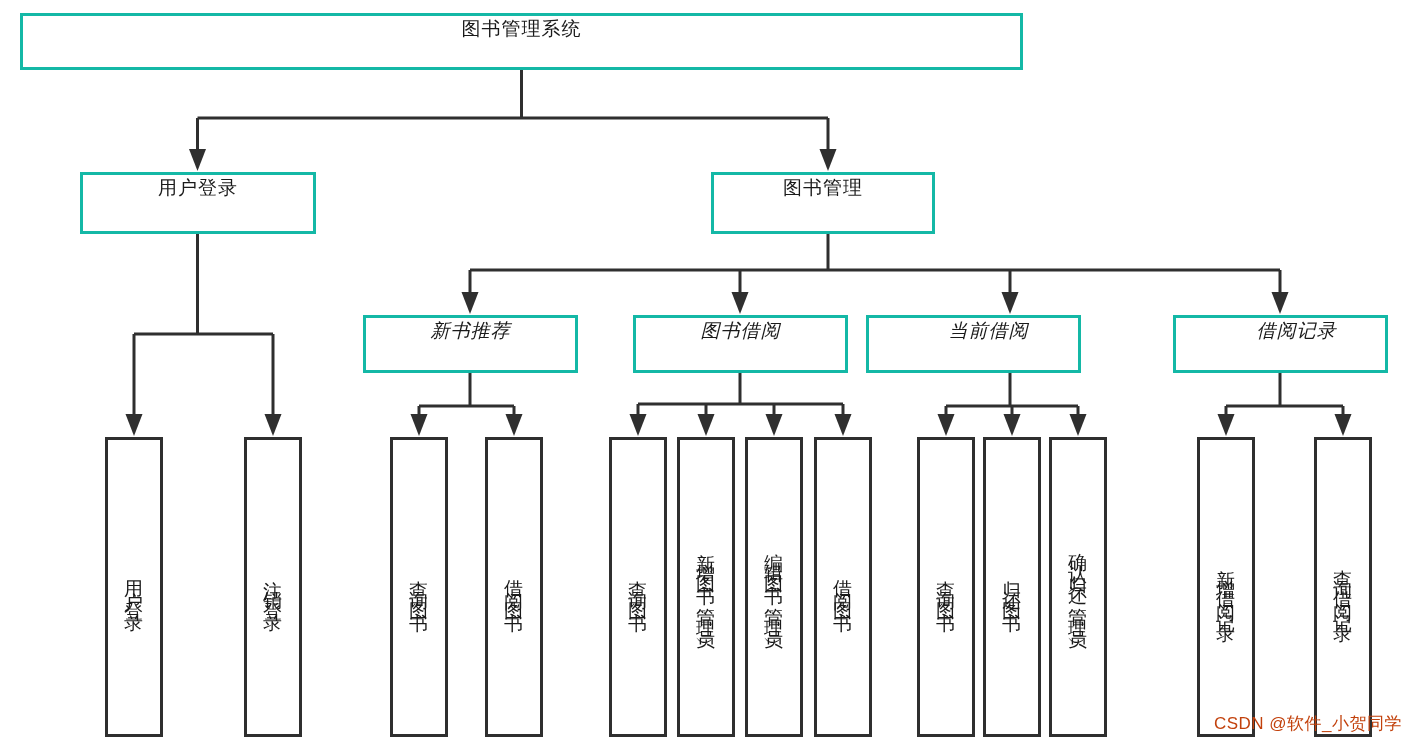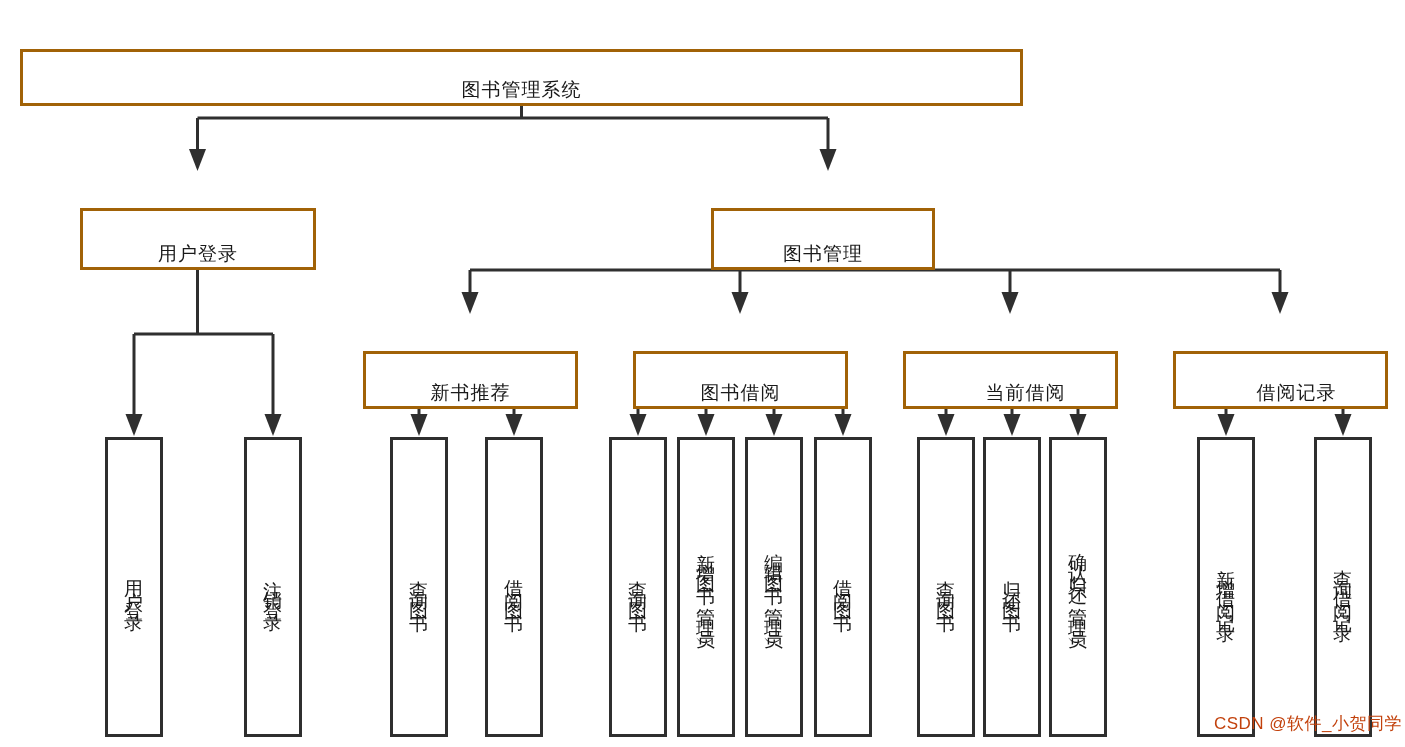--- a/index.html
+++ b/index.html
@@ -19,43 +19,42 @@
     position: absolute;
     left: 0;
     top: 0;
     width: 1405px;
     height: 747px;
     pointer-events: none;
   }
   .node {
     position: absolute;
     box-sizing: border-box;
-    border: 3px solid #a16207;
+    border: 3px solid #14b8a6;
     background: #ffffff;
     display: flex;
-    align-items: flex-end;
+    align-items: flex-start;
     justify-content: center;
     color: #1a1a1a;
     letter-spacing: 1px;
-    margin-top: 36px;
   }
   .node.h { 
     font-size: 19px;
   }
   .node.root {
     left: 20px; top: 13px; width: 1003px; height: 57px;
     font-size: 19px;
   }
   .node.l2 { height: 62px; top: 172px; }
   .node.l2.user  { left: 80px;  width: 236px; }
   .node.l2.book  { left: 711px; width: 224px; }
-  .node.l3 { height: 58px; top: 315px; width: 215px; font-size: 19px; }
+  .node.l3 { height: 58px; top: 315px; width: 215px; font-size: 19px; font-style: italic; }
   .node.l3.nb { left: 363px; }
   .node.l3.bb { left: 633px; }
-  .node.l3.cb { left: 903px; padding-left: 30px; }
+  .node.l3.cb { left: 866px; padding-left: 30px; }
   .node.l3.br { left: 1173px; padding-left: 32px; }
   .leaf {
     position: absolute;
     box-sizing: border-box;
     border: 3px solid #2f2f2f;
     background: #ffffff;
     top: 437px;
     width: 58px;
     height: 300px;
     display: flex;

